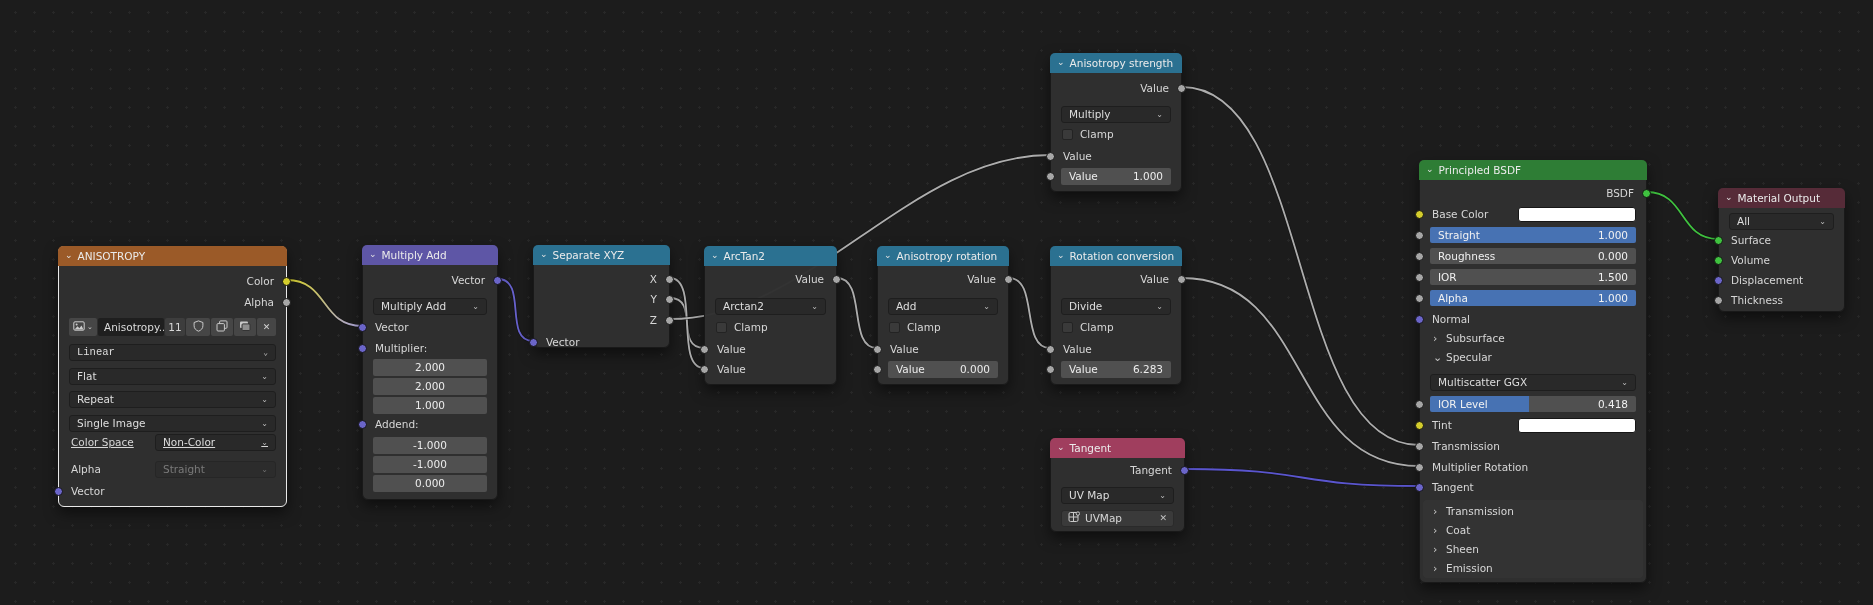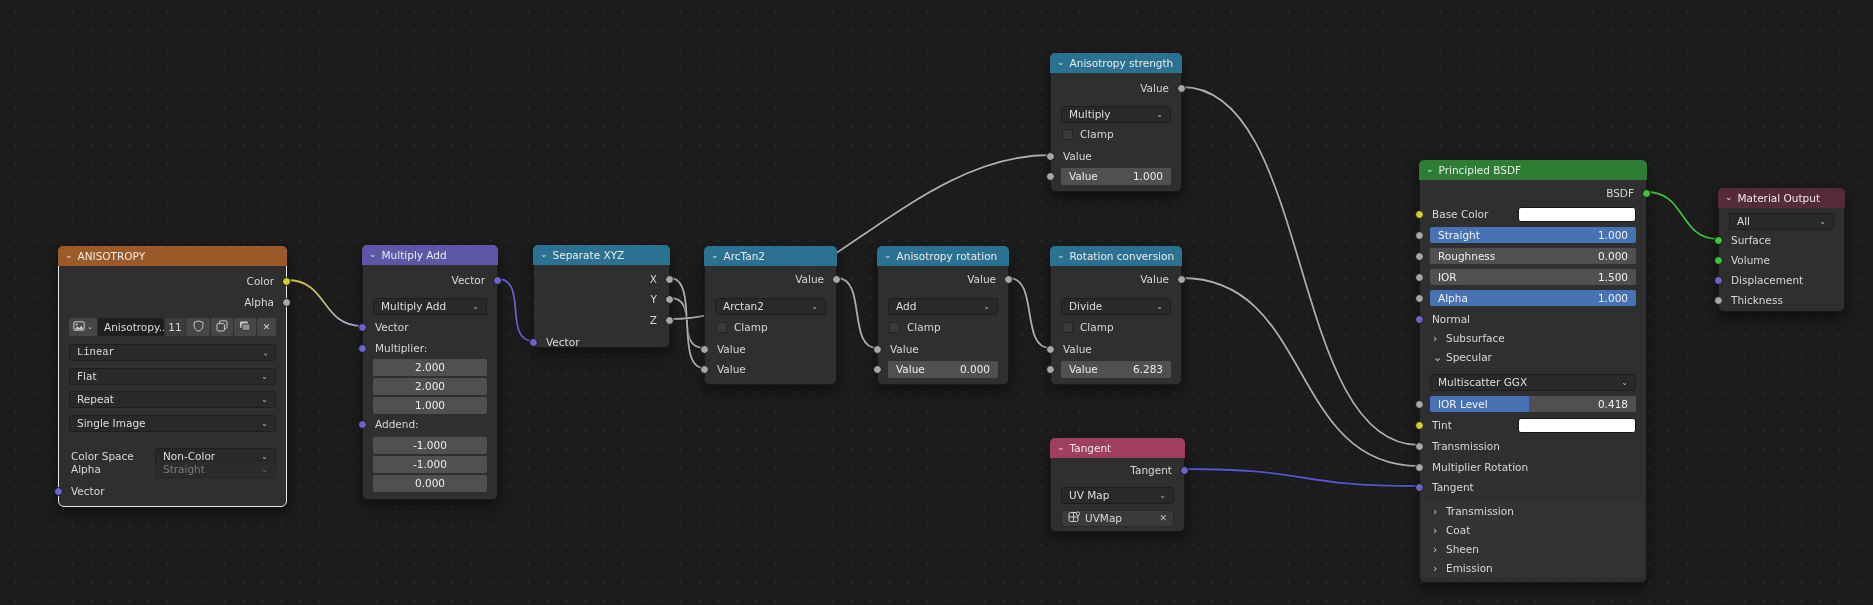--- a/index.html
+++ b/index.html
@@ -194,21 +194,21 @@
         <span class="chev">⌄</span>
       </div>
       <div class="sel" style="top: 143.5px;">
         <span>Repeat</span>
         <span class="chev">⌄</span>
       </div>
       <div class="sel" style="top: 167.5px;">
         <span>Single Image</span>
         <span class="chev">⌄</span>
       </div>
-      <div class="combo-row" style="top: 200px;">
+      <div class="combo-row" style="top: 186px; text-decoration: underline;">
         <span class="lbl" style="width: 76px;">Color Space</span>
         <div class="sel">
           <span>Non-Color</span>
           <span class="chev">⌄</span>
         </div>
       </div>
       <div class="combo-row" style="top: 213px;">
         <span class="lbl dim" style="width: 76px;">Alpha</span>
         <div class="sel disabled">
           <span>Straight</span>

